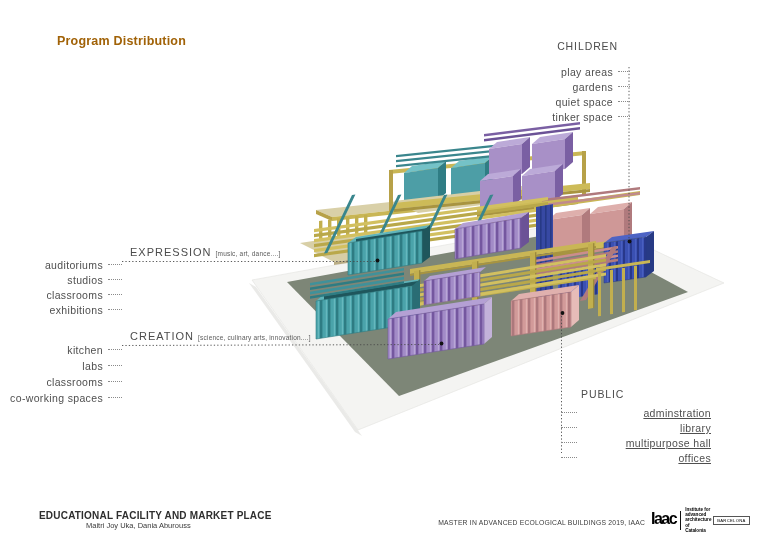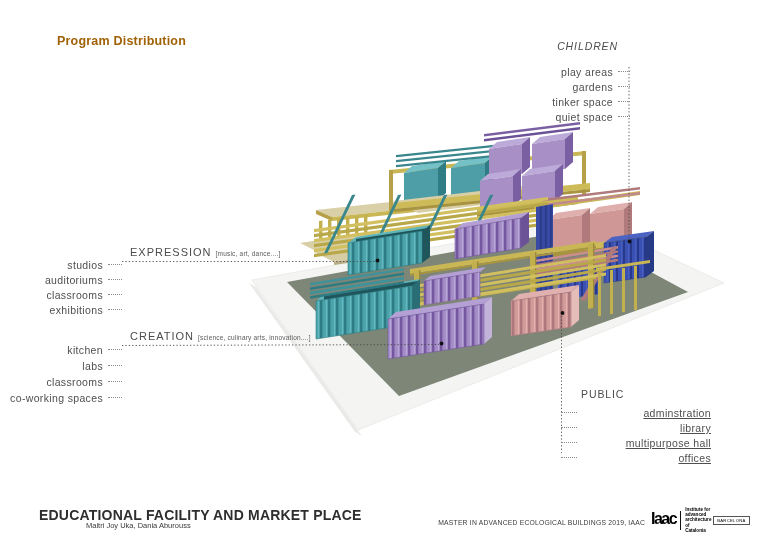--- a/index.html
+++ b/index.html
@@ -9,37 +9,37 @@
               color:#a16207;letter-spacing:.2px;}
   
   .callout{position:absolute;font-size:10.5px;color:#4f4f4f;letter-spacing:.35px;}
   .row{display:flex;align-items:center;height:15px;}
   .lbl{white-space:nowrap;margin-top:7px;}
   .leader{height:0;border-bottom:1px dotted #8a8a8a;position:relative;top:3px;}
   .rjust{justify-content:flex-end;}
   .ljust{justify-content:space-between;text-decoration:underline;}
   .hdr{letter-spacing:.9px;color:#4c4c4c;}
   .children{left:500px;top:40px;width:130px;}
-  .children .hdr-row{height:16px;margin-bottom:5px;text-align:right;padding-right:12px;font-style:italic;}
+  .children .hdr-row{height:16px;margin-bottom:5px;text-align:right;padding-right:12px;}
   .children .leader{width:12px;margin-left:5px;flex:0 0 12px;}
   .exp-items{left:10px;top:254px;width:112px;}
   .exp-items .leader{width:14px;margin-left:5px;flex:0 0 14px;}
   .cre-items{left:6px;top:338px;width:116px;}
   .cre-items .row{height:16px;}
   .cre-items .leader{width:14px;margin-left:5px;flex:0 0 14px;}
   .grp-hdr{position:absolute;font-size:11px;letter-spacing:1px;color:#4c4c4c;white-space:nowrap;}
   .grp-hdr .sub{font-size:6.5px;letter-spacing:.2px;color:#5a5a5a;}
   .exp-hdr{left:130px;top:246px;}
   .cre-hdr{left:130px;top:330px;}
   .public{left:561px;top:386px;width:150px;}
   .public .hdr-row{height:16px;padding-left:20px;display:flex;align-items:center;}
   .public .leader{width:16px;margin-right:5px;flex:0 0 16px;}
   
   .footer-left{position:absolute;left:39px;top:510px;color:#333;}
-  .footer-left .proj{font-size:14px;font-weight:bold;letter-spacing:.2px;line-height:11px;color:#2e2e2e;}
+  .footer-left .proj{font-size:10px;font-weight:bold;letter-spacing:.2px;line-height:11px;color:#2e2e2e;}
   .footer-left .auth{font-size:7.5px;line-height:9px;color:#3a3a3a;padding-left:47px;}
   .footer-right{position:absolute;right:123px;top:519px;font-size:6.8px;color:#3a3a3a;
                 letter-spacing:.2px;}
   .logo{position:absolute;left:651px;top:504px;height:32px;display:flex;align-items:center;color:#000;}
   .wordmark{font-family:Liberation Sans, sans-serif;font-weight:bold;font-size:16px;letter-spacing:-1.5px;
             line-height:1;position:relative;top:-1px;}
   .logo-sep{width:1px;height:19px;background:#111;margin:0 4px;}
   .institute{font-size:4.6px;line-height:5.2px;font-weight:bold;white-space:pre-line;width:26px;}
   .barcelona{font-size:4.2px;letter-spacing:.3px;border:1px solid #555;padding:1px 3px;margin-left:2px;}
   svg{position:absolute;left:0;top:0;}
@@ -271,40 +271,40 @@
     <div class="hdr-row hdr">CHILDREN</div>
     <div class="row rjust">
       <span class="lbl">play areas</span>
       <span class="leader"></span>
     </div>
     <div class="row rjust">
       <span class="lbl">gardens</span>
       <span class="leader"></span>
     </div>
     <div class="row rjust">
+      <span class="lbl">quiet space</span>
+      <span class="leader"></span>
+    </div>
+    <div class="row rjust">
       <span class="lbl">tinker space</span>
-      <span class="leader"></span>
-    </div>
-    <div class="row rjust">
-      <span class="lbl">quiet space</span>
       <span class="leader"></span>
     </div>
   </div>
 
   <div class="grp-hdr exp-hdr">
     <span>EXPRESSION</span>
     <span class="sub">[music, art, dance....]</span>
   </div>
   <div class="callout exp-items">
     <div class="row rjust">
+      <span class="lbl">auditoriums</span>
+      <span class="leader"></span>
+    </div>
+    <div class="row rjust">
       <span class="lbl">studios</span>
-      <span class="leader"></span>
-    </div>
-    <div class="row rjust">
-      <span class="lbl">auditoriums</span>
       <span class="leader"></span>
     </div>
     <div class="row rjust">
       <span class="lbl">classrooms</span>
       <span class="leader"></span>
     </div>
     <div class="row rjust">
       <span class="lbl">exhibitions</span>
       <span class="leader"></span>
     </div>

